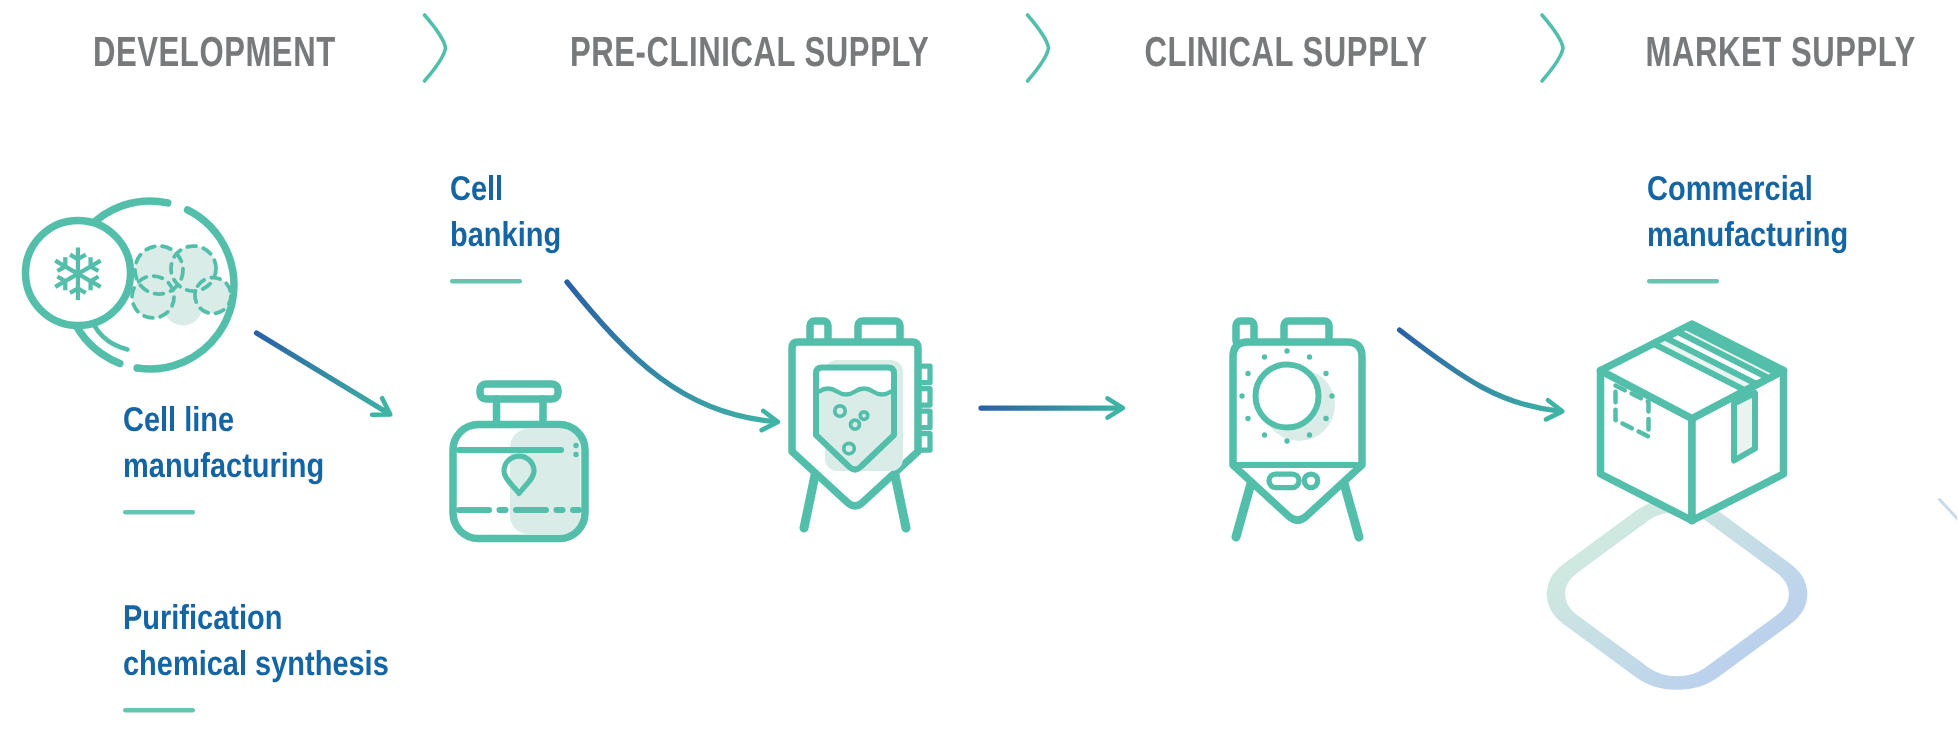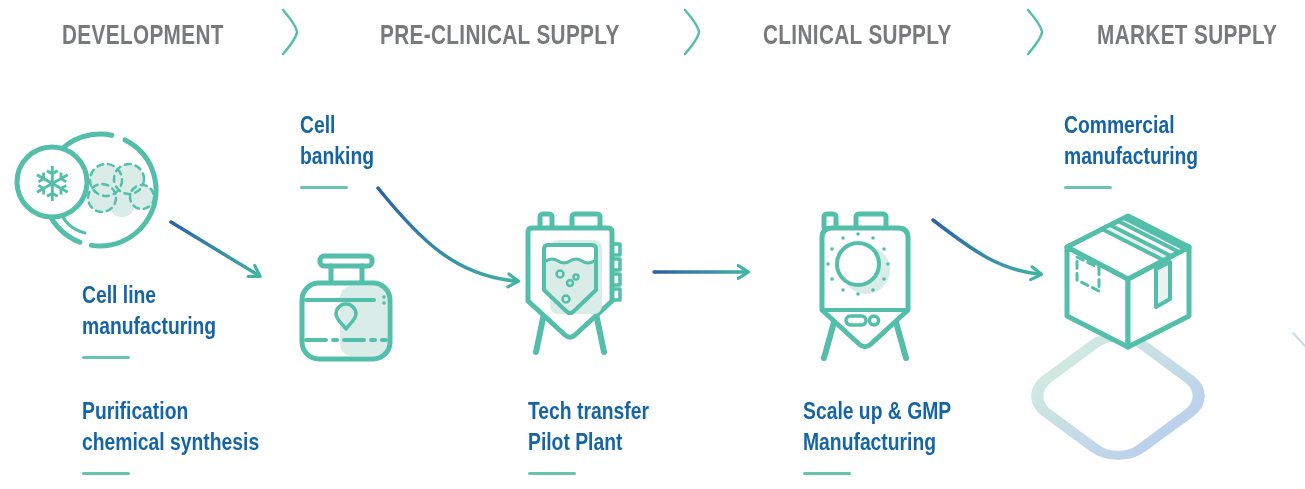--- a/index.html
+++ b/index.html
@@ -88,21 +88,21 @@
         <circle cx="97" cy="78" r="14"></circle>
     </g>
     <circle cx="47" cy="62" r="35" class="tl w5 fw"></circle>
     <text x="47" y="64" text-anchor="middle" dominant-baseline="central" font-size="48" font-family="DejaVu Sans, sans-serif" style="fill:var(--teal)">❄</text>
   </svg>
 
   <svg style="left:165px;top:212px" width="112" height="78">
     <path d="M6,10 L93,63" stroke="url(#g1)" stroke-width="3.5" fill="none" stroke-linecap="round" marker-end="url(#ah)"></path>
   </svg>
 
-  <div class="abs" style="left:82px;top:280px">
+  <div class="abs" style="left:82px;top:264px">
     <div class="step-text">
       <div>Cell line</div>
       <div>manufacturing</div>
     </div>
     <div class="underline"></div>
   </div>
 
   <div class="abs" style="left:82px;top:396px">
     <div class="step-text">
       <div>Purification</div>
@@ -149,27 +149,20 @@
     <path d="M32,41 H76 Q80,41 80,45 V86 L58,107 Q54,111 50,107 L28,86 V45 Q28,41 32,41 Z" class="tl w4"></path>
     <path d="M30,57 Q36,53 42,57 T54,57 T66,57 T78,57" class="tl w3"></path>
     <g class="tl w25">
       <circle cx="44" cy="70" r="3.5"></circle>
         <circle cx="54" cy="79" r="3"></circle>
       <circle cx="60" cy="73" r="2.5"></circle>
         <circle cx="50" cy="95" r="3.5"></circle>
     </g>
   </svg>
 
-  <div class="abs" style="left:528px;top:396px">
-    <div class="step-text">
-      <div>Tech transfer</div>
-      <div>Pilot Plant</div>
-    </div>
-    <div class="underline"></div>
-  </div>
 
   <svg style="left:650px;top:260px" width="112" height="24">
     <path d="M4,12 L96,12" stroke="url(#g3)" stroke-width="3.5" fill="none" stroke-linecap="round" marker-end="url(#ah)"></path>
   </svg>
 
 
   <svg style="left:810px;top:204px" width="105" height="162" viewBox="0 0 105 162">
     <rect x="14" y="10" width="12" height="16" rx="3" class="tl w5 fw"></rect>
     <rect x="46" y="10" width="30" height="16" rx="3" class="tl w5 fw"></rect>
     <path d="M26,111 L14,154 M84,111 L96,154" class="tl w6"></path>
@@ -192,29 +185,22 @@
         <circle cx="74" cy="45" r="1.8"></circle>
     </g>
     <rect x="36" y="112" width="20" height="9" rx="4.5" class="tl w35 fw"></rect>
     <circle cx="64" cy="116.5" r="4.5" class="tl w35 fw"></circle>
   </svg>
 
   <svg style="left:925px;top:210px" width="130" height="78">
     <path d="M8,10 C52,44 76,60 114,64" stroke="url(#g4)" stroke-width="3.5" fill="none" stroke-linecap="round" marker-end="url(#ah)"></path>
   </svg>
 
-  <div class="abs" style="left:803px;top:396px">
-    <div class="step-text">
-      <div>Scale up &amp; GMP</div>
-      <div>Manufacturing</div>
-    </div>
-    <div class="underline"></div>
-  </div>
-
-  <div class="abs" style="left:1064px;top:110px">
+
+  <div class="abs" style="left:1098px;top:110px">
     <div class="step-text">
       <div>Commercial</div>
       <div>manufacturing</div>
     </div>
     <div class="underline"></div>
   </div>
 
   <svg style="left:1010px;top:200px" width="300" height="285" viewBox="0 0 300 285">
     <rect x="-49" y="-49" width="98" height="98" rx="24" transform="translate(108,196) scale(1.36 1) rotate(45)" stroke="url(#gd)" stroke-width="9" fill="none"></rect>
     <path d="M283,133 L296,147" stroke="#ccdae8" stroke-width="2" stroke-linecap="round" fill="none"></path>

